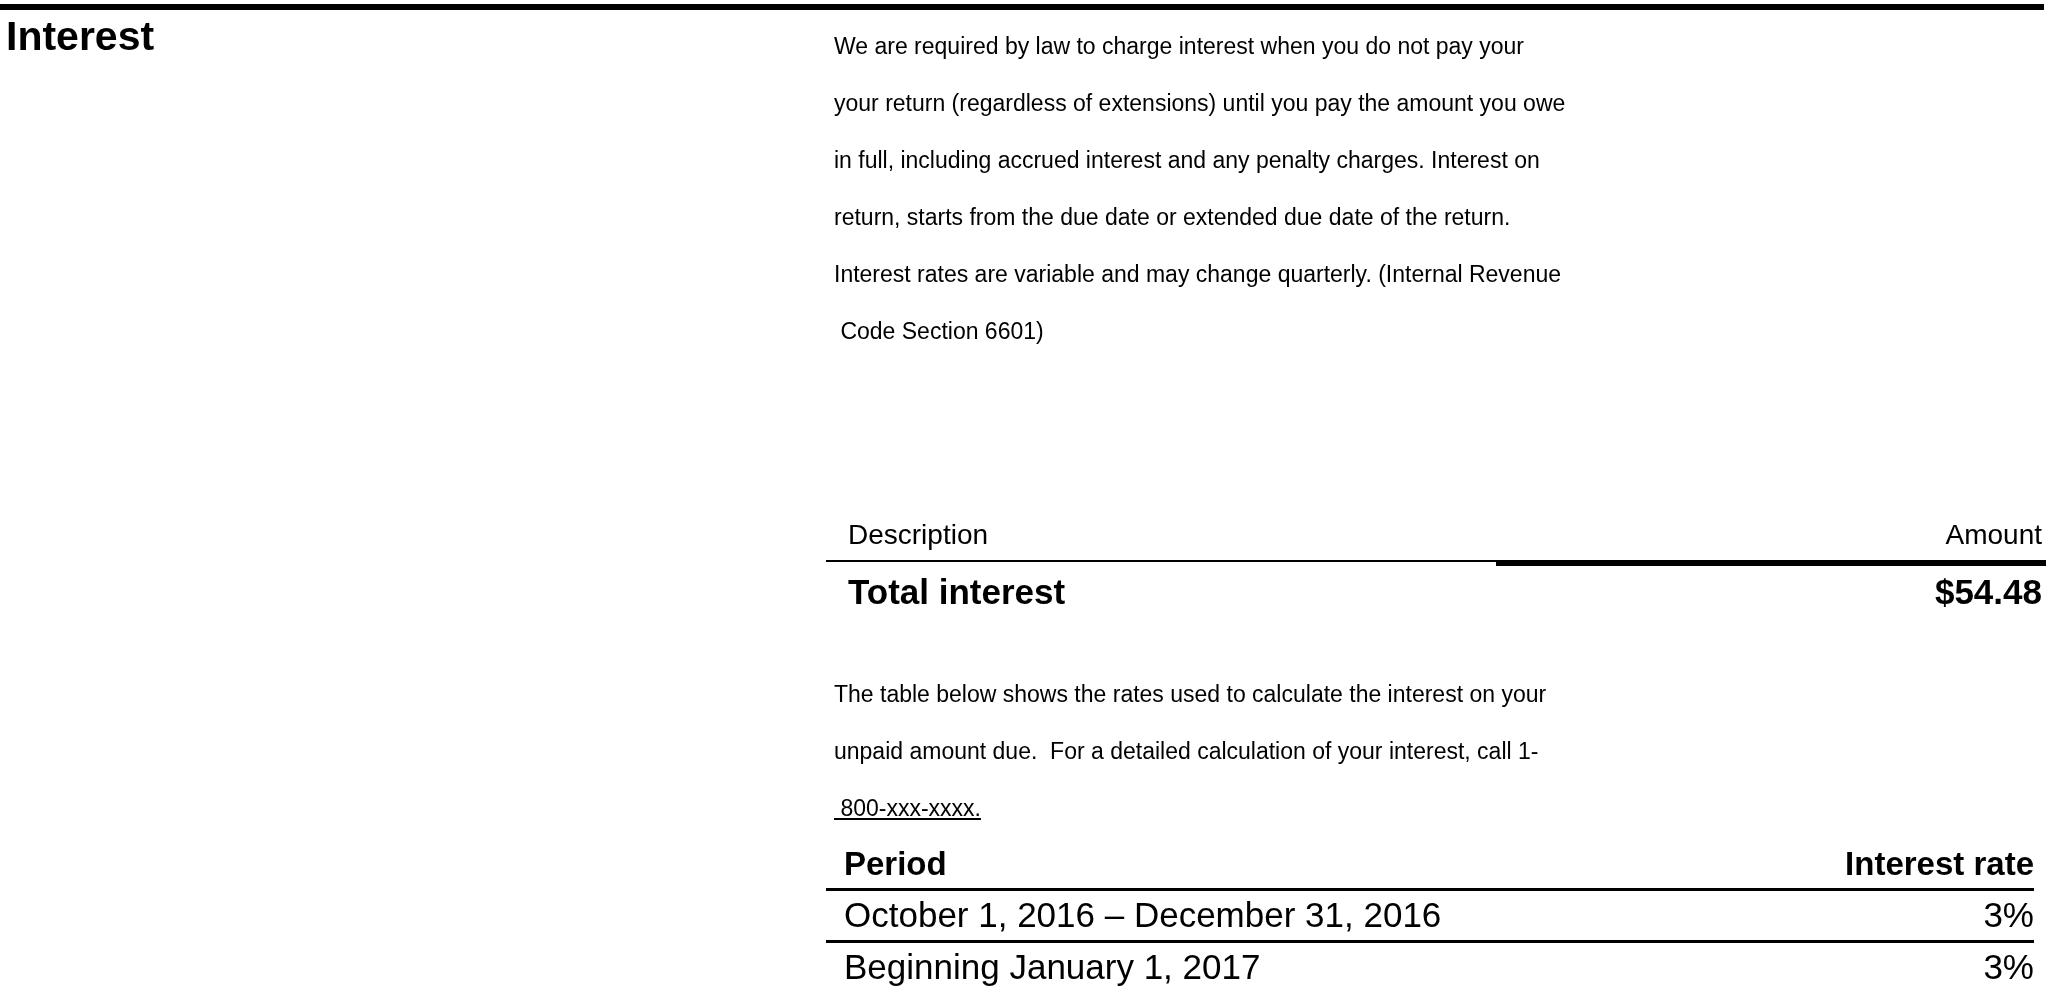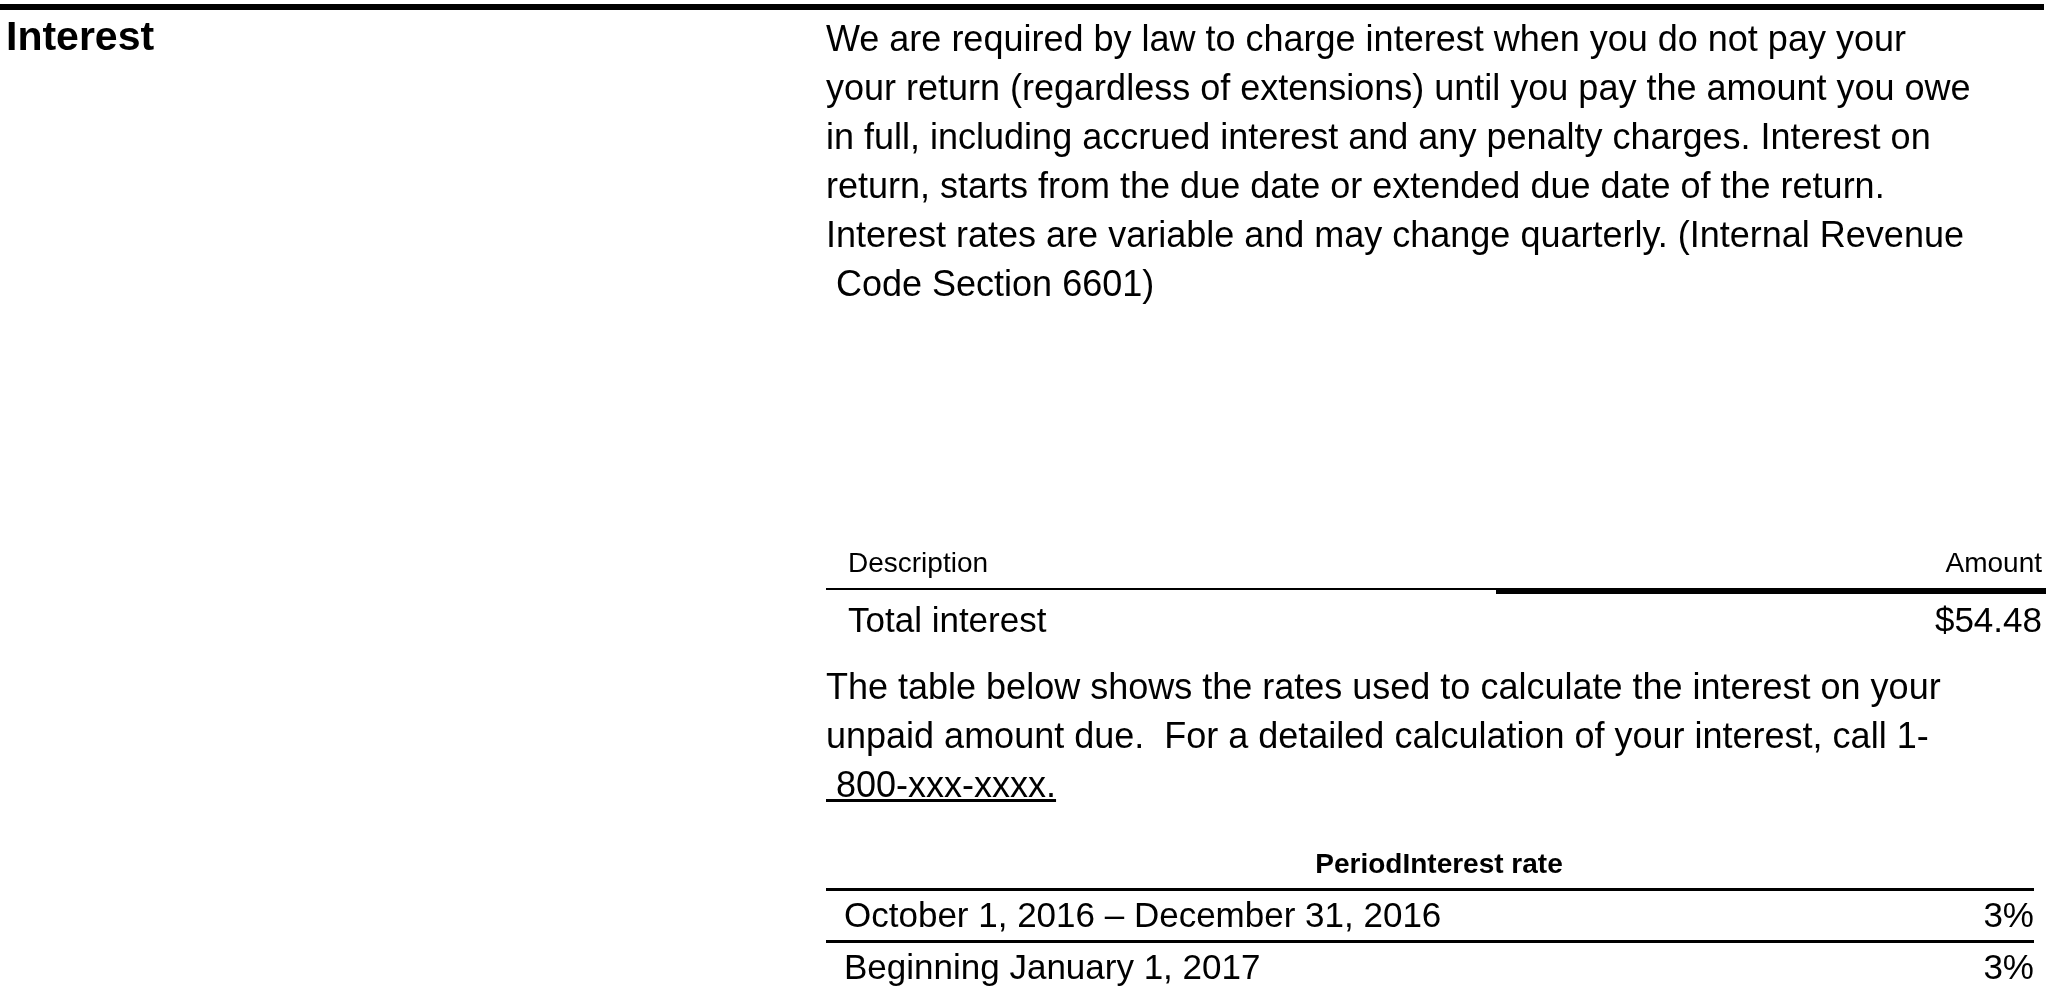--- a/index.html
+++ b/index.html
@@ -32,31 +32,31 @@
       line-height: 52px;
       margin: 0;
     }
     .content {
       position: absolute;
       left: 826px;
       top: 14px;
       width: 1220px;
     }
     .para {
-      font-size: 36px;
+      font-size: 23px;
       line-height: 49px;
-      margin: 0;
+      margin: 8px;
     }
     .para-intro {
       width: 1210px;
     }
     .desc-table {
       position: absolute;
       left: 826px;
-      top: 538px;
+      top: 510px;
       width: 1220px;
     }
     .desc-header {
       display: flex;
       justify-content: space-between;
       font-size: 28px;
       line-height: 44px;
       padding: 0 4px 0 22px;
       height: 50px;
       align-items: center;
@@ -78,40 +78,40 @@
       left: 670px;
       top: 0;
       width: 550px;
       height: 6px;
       background: #000;
     }
     .desc-total {
       display: flex;
       justify-content: space-between;
       font-size: 35px;
-      font-weight: normal;
+      font-weight: bold;
       line-height: 48px;
       padding: 0 4px 0 22px;
     }
     .para2 {
       position: absolute;
       left: 826px;
       top: 662px;
       width: 1220px;
     }
     .rate-table {
       position: absolute;
       left: 826px;
       top: 840px;
       width: 1208px;
     }
     .rate-header {
       display: flex;
-      justify-content: center;
-      font-size: 28px;
+      justify-content: space-between;
+      font-size: 33px;
       font-weight: bold;
       line-height: 44px;
       padding: 0 0 0 18px;
       height: 48px;
       align-items: center;
     }
     .rate-rule {
       height: 3px;
       background: #000;
     }

